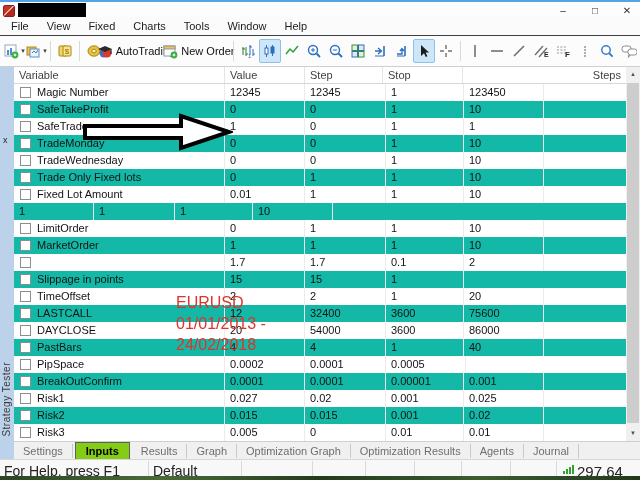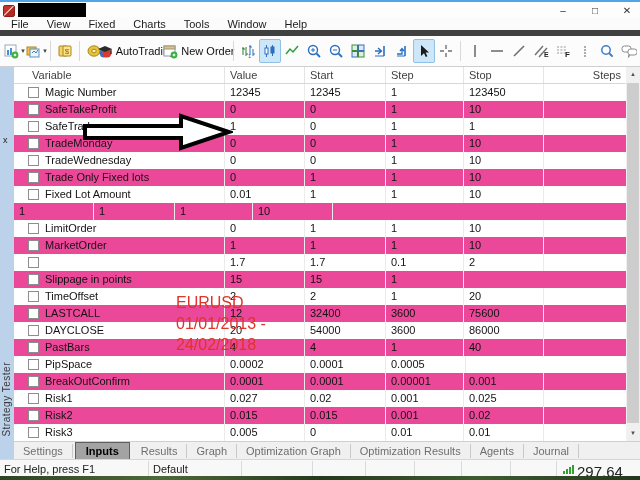--- a/index.html
+++ b/index.html
@@ -10,56 +10,56 @@
   }
   
   .titlebar{position:absolute;left:0;top:0;width:640px;height:17px;background:#fdfdfd;border-top:2px solid #53a4e6;box-sizing:border-box;}
   .app-icon{position:absolute;left:3px;top:3px;width:12px;height:12px;border-radius:2px;
     background:linear-gradient(135deg,#c63428 42%,#e8b0aa 42%,#e8b0aa 55%,#b02a20 55%);border:1px solid #8e1f18;box-sizing:border-box;}
   .redaction{position:absolute;left:18px;top:1px;width:68px;height:15px;background:#000;}
   .title-text{position:absolute;left:90px;top:10px;font-size:14px;color:#1c1c1c;white-space:nowrap;margin-top:27px;}
   .winctl{position:absolute;top:1px;width:26px;height:15px;text-align:center;font-size:10px;color:#333;line-height:15px;}
   .winctl.min{left:550px;} .winctl.max{left:582px;} .winctl.close{left:614px;}
   
-  .menubar{position:absolute;left:0;top:17px;width:640px;height:19px;background:#fbfbfb;border-bottom:6px solid #404040;box-sizing:border-box;display:flex;align-items:center;padding-left:2px;}
+  .menubar{position:absolute;left:0;top:17px;width:640px;height:19px;background:#fbfbfb;border-bottom:1px solid #404040;box-sizing:border-box;display:flex;align-items:center;padding-left:2px;}
   .menu-item{font-size:11px;color:#1c1c1c;padding:2px 9px;}
   
   .toolbar{position:absolute;left:0;top:36px;width:640px;height:31px;background:#fcfcfc;border-bottom:1px solid #cfcfcf;box-sizing:border-box;display:flex;align-items:center;padding-left:3px;}
   .tbtn{height:24px;min-width:22px;display:flex;align-items:center;justify-content:center;border:1px solid transparent;border-radius:2px;padding:0 2px;box-sizing:border-box;}
   .tbtn.active{background:#cde6f8;border-color:#8fc0e8;}
   .tsep{width:1px;height:20px;background:#d9d9d9;margin:0 3px;flex:none;}
   .tlabel{font-size:11px;color:#111;margin:0 3px 0 3px;white-space:nowrap;}
   .caret{font-size:7px;color:#444;margin-left:2px;}
   .ticon{display:inline-flex;width:16px;height:16px;align-items:center;justify-content:center;}
   
   .side-strip{position:absolute;left:0;top:67px;width:14px;height:392px;background:#bcd2ea;}
   .panel-close{position:absolute;left:3px;top:69px;font-size:9px;color:#222;line-height:9px;}
   .panel-title{position:absolute;left:1px;bottom:22px;writing-mode:vertical-rl;transform:rotate(180deg);font-size:10px;color:#3a3a3a;letter-spacing:0.5px;}
   .table-area{position:absolute;left:14px;top:67px;width:626px;height:374px;background:#fff;}
   .thead{display:flex;height:17px;line-height:17px;border-bottom:1px solid #d7d7d7;box-sizing:border-box;background:#fff;width:612px;}
   .hcell{font-size:11px;color:#3f3f3f;box-sizing:border-box;padding-left:5px;border-right:1px solid #e4e4e4;white-space:nowrap;overflow:hidden;}
   .row{display:flex;height:17px;line-height:17px;width:612px;}
-  .row.alt{background:#ec4899;}
+  .row.alt{background:#14b8a6;}
   .cell{font-size:11px;color:#131313;box-sizing:border-box;padding-left:5px;border-right:1px solid #ebebeb;white-space:nowrap;overflow:hidden;}
-  .c-var{width:211px;display:flex;align-items:center;padding-left:8px;}
+  .c-var{width:211px;display:flex;align-items:center;padding-left:0;}
   .c-value{width:80px;} .c-start{width:81px;} .c-step{width:78px;} .c-stop{width:80px;}
   .c-steps{flex:1;text-align:right;padding-right:5px;border-right:none;}
   .checkbox{width:9px;height:9px;border:1px solid #8d8d8d;background:#fff;margin:0 6px 0 6px;flex:none;box-sizing:content-box;}
   .vname{font-size:11px;color:#131313;white-space:nowrap;}
   .vscroll{position:absolute;right:0;top:0;width:14px;height:374px;background:#f0f0f0;}
   .sarrow{position:absolute;left:0;width:14px;height:15px;text-align:center;font-size:6px;color:#505050;line-height:15px;}
   .sarrow.up{top:0;} .sarrow.down{bottom:0;}
   .sthumb{position:absolute;left:1px;top:16px;width:12px;height:340px;background:#cdcdcd;}
   
   .tabsbar{position:absolute;left:14px;top:441px;width:626px;height:18px;background:#f0f0f0;border-top:1px solid #cfcfcf;box-sizing:border-box;display:flex;align-items:center;}
   .tab{font-size:11px;color:#6e6e6e;padding:1px 9px;border-right:1px solid #c9c9c9;white-space:nowrap;}
-  .tab.active{background:#a3a3a3;border:1px solid #5f5f5f;color:#000;font-weight:bold;padding:2px 10px;margin:0 2px;}
+  .tab.active{background:#84cc16;border:1px solid #5f5f5f;color:#000;font-weight:bold;padding:2px 10px;margin:0 2px;}
   
   .statusbar{position:absolute;left:0;top:459px;width:640px;height:17px;background:#f8f8f8;border-top:1px solid #d6d6d6;box-sizing:border-box;}
-  .sb-text{position:absolute;top:3px;font-size:11px;color:#222;white-space:nowrap;}
+  .sb-text{position:absolute;top:3px;font-size:14px;color:#222;white-space:nowrap;}
   .sb-sep{position:absolute;top:1px;width:1px;height:15px;background:#dadada;}
   .signal{position:absolute;left:563px;top:5px;width:11px;height:9px;}
   .signal i{position:absolute;bottom:0;width:2px;background:#2fa32f;display:block;}
   .latency{position:absolute;left:577px;top:3px;font-size:15px;color:#222;}
   .bottom-strip{position:absolute;left:0;top:476px;width:640px;height:4px;
     background:linear-gradient(90deg,#2c4424,#4c6a38 25%,#243a1e 50%,#3d5c30 75%,#22381d);}
   
   .arrow-anno{position:absolute;left:83px;top:113px;width:150px;height:38px;z-index:60;}
   .red-notes{position:absolute;left:176px;top:292px;z-index:60;font-size:16px;line-height:21px;white-space:nowrap;}
 </style>
@@ -309,23 +309,22 @@
   </span>
 </div>
 
 <div class="side-strip">
   <span class="panel-close">x</span>
   <span class="panel-title">Strategy Tester</span>
 </div>
 
 <div class="table-area">
   <div class="thead">
-    <div class="hcell c-var" style="padding-left:18px;display:block;">Variable</div>
+    <div class="hcell c-var" style="padding-left:5px;display:block;">Variable</div>
     <div class="hcell c-value">Value</div>
-    <div class="hcell c-start">Start</div>
     <div class="hcell c-step">Step</div>
     <div class="hcell c-stop">Stop</div>
     <div class="hcell c-steps" style="border-right:none;">Steps</div>
   </div>
   <div>
       <div class="row">
         <div class="cell c-var">
           <span class="checkbox"></span>
           <span class="vname">Magic Number</span>
         </div>

